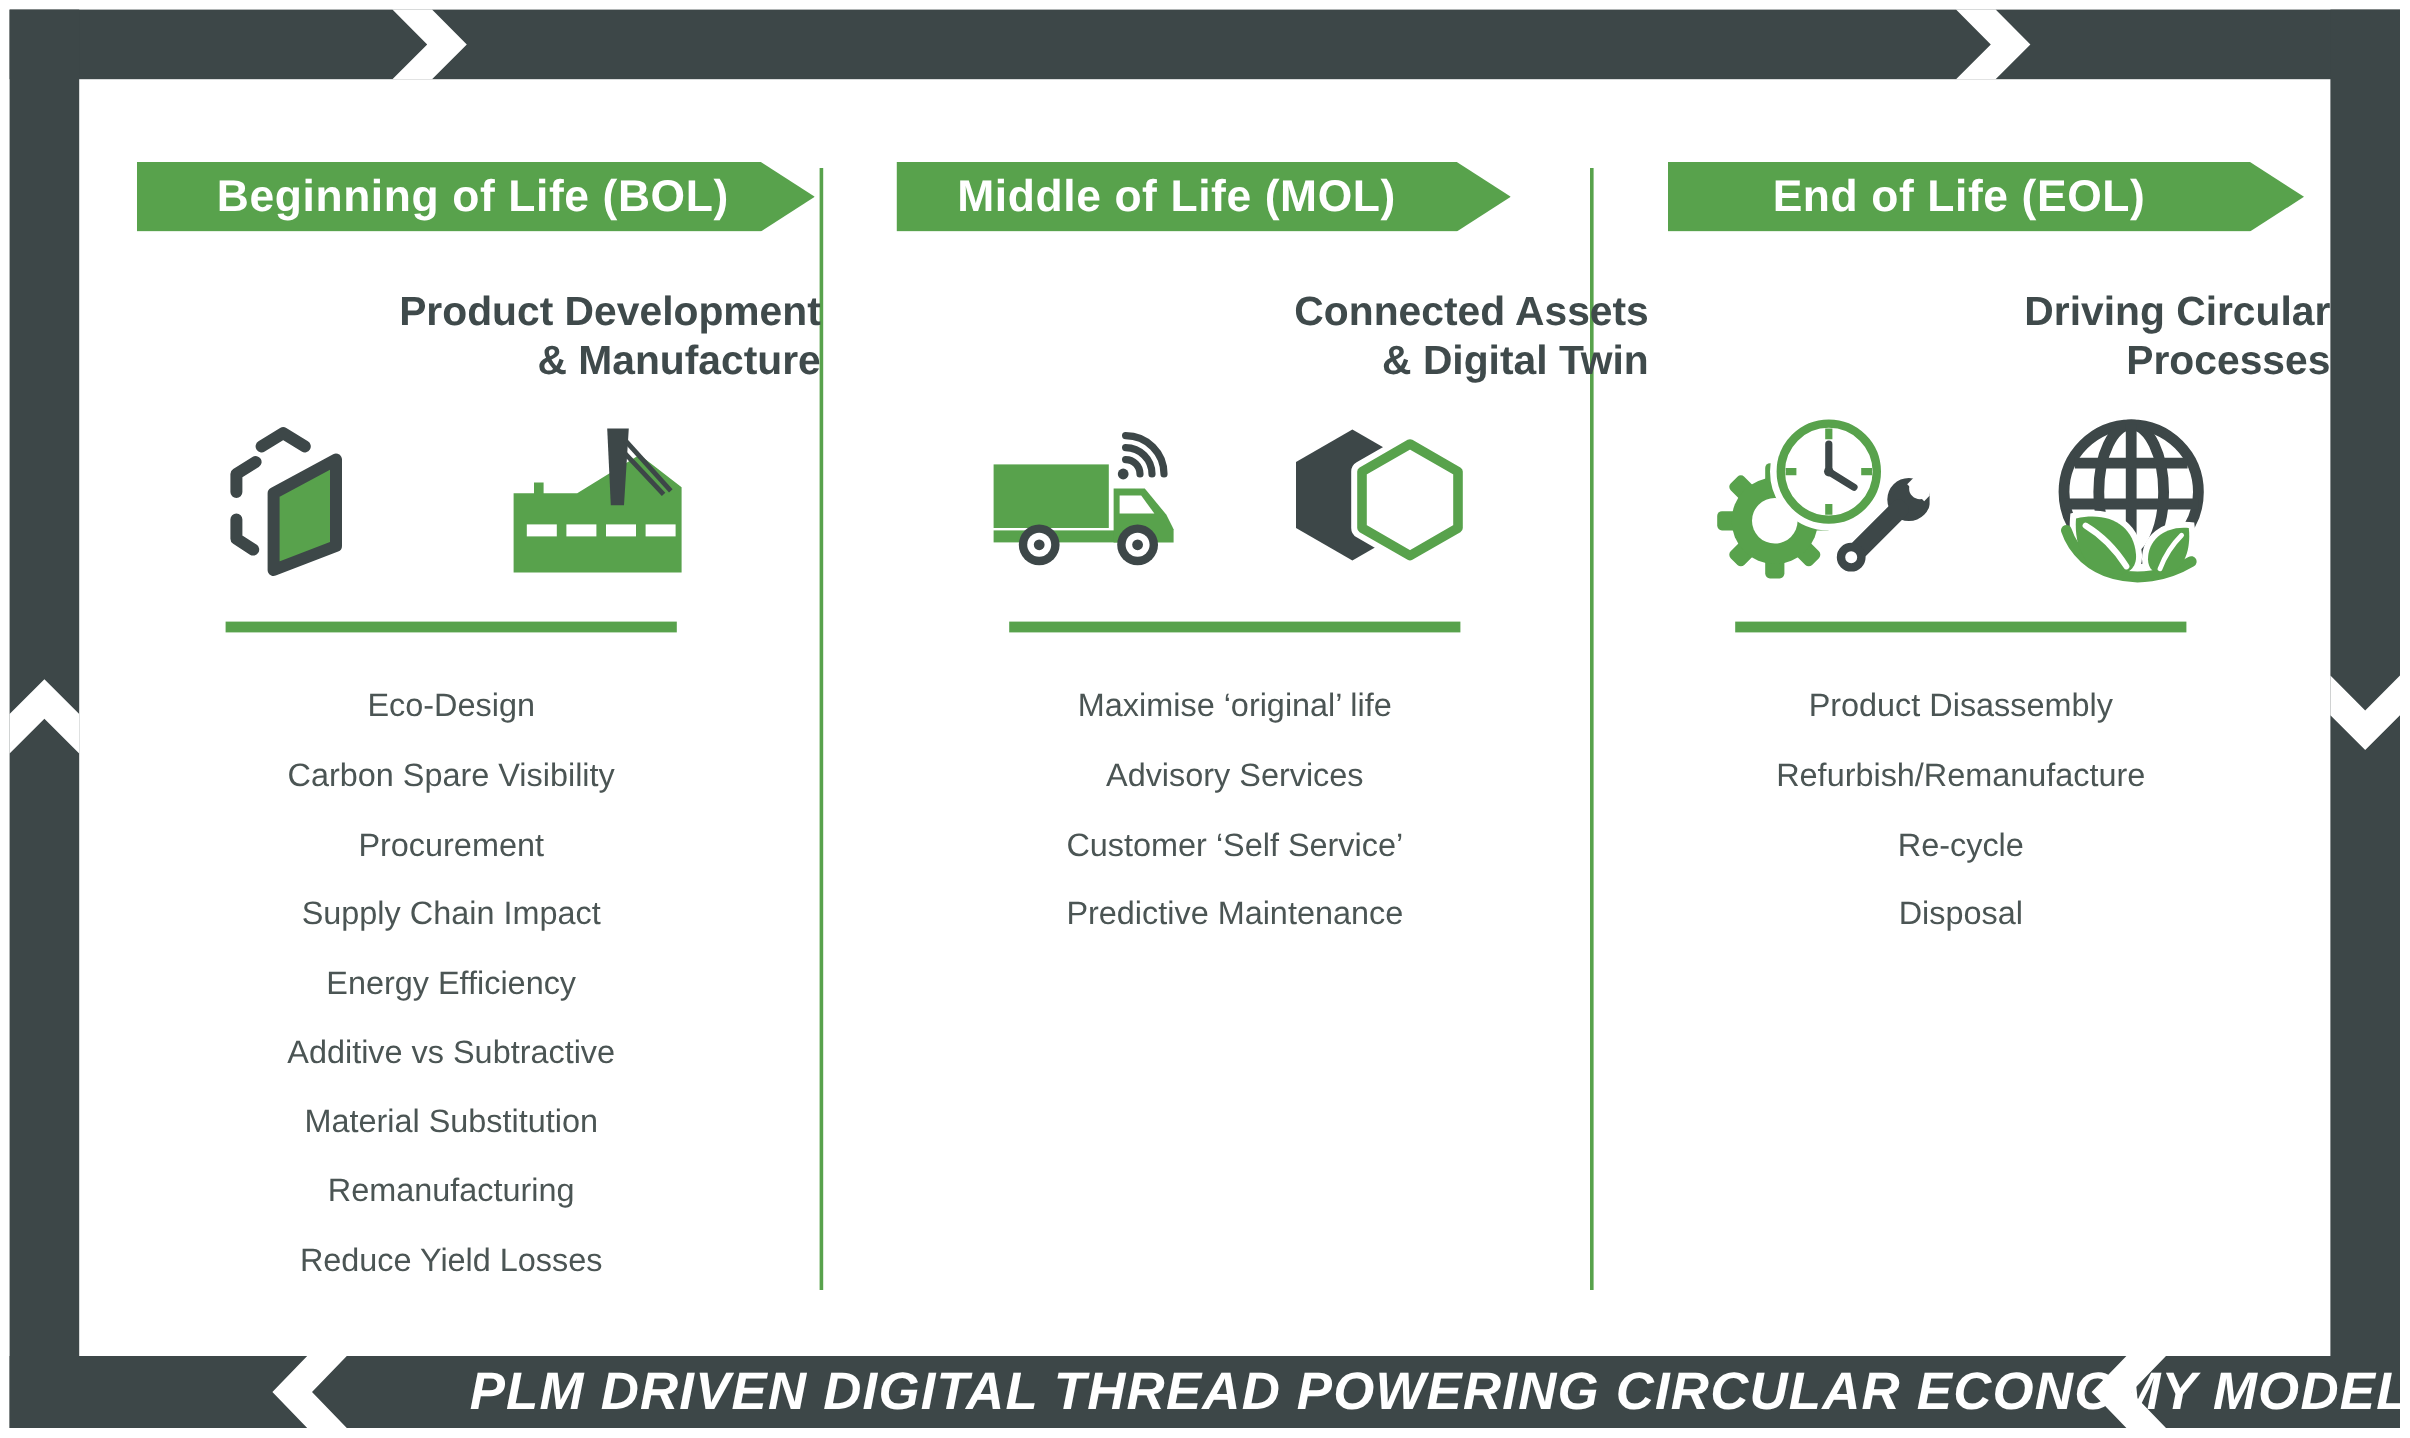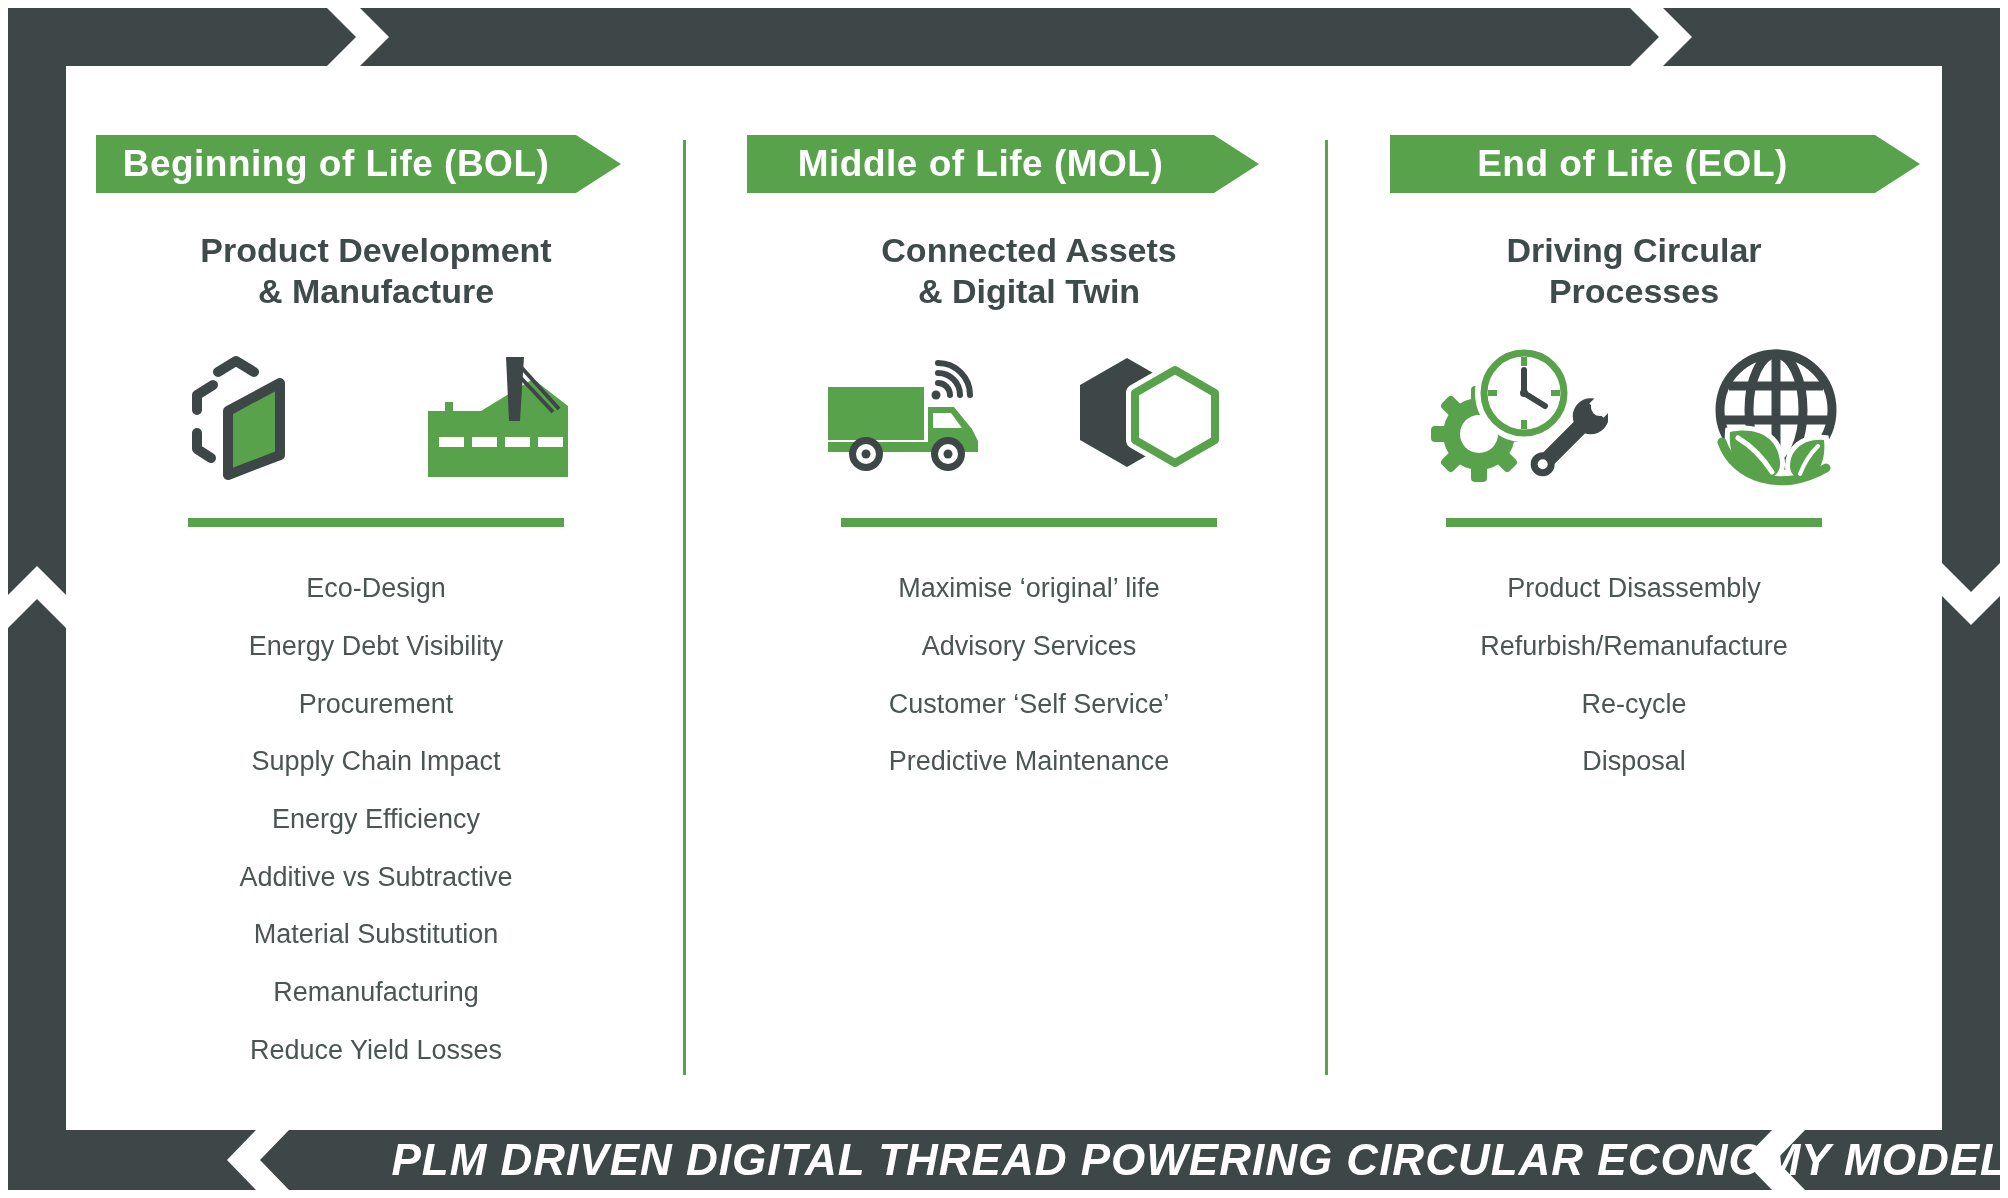--- a/index.html
+++ b/index.html
@@ -14,29 +14,29 @@
 
   .column{position:absolute;top:120px;height:1010px;z-index:3;}
   .col-bol{left:68px;width:616px;}
   .col-mol{left:684px;width:642px;padding-left:48px;}
   .col-eol{left:1326px;width:616px;}
 
   .banner{
     position:absolute;top:15px;height:58px;background:#58a24c;
     clip-path:polygon(0 0,calc(100% - 45px) 0,100% 50%,calc(100% - 45px) 100%,0 100%);
   }
-  .col-bol .banner{left:28px;width:525px;}
+  .col-bol .banner{left:46px;width:525px;padding-left:40px;}
   .col-mol .banner{left:63px;width:512px;}
   .col-eol .banner{left:64px;width:530px;}
   .banner-label{
     display:block;width:calc(100% - 45px);text-align:center;line-height:58px;
     color:#ffffff;font-size:37px;font-weight:bold;letter-spacing:.5px;white-space:nowrap;
   }
   .subtitle{
-    position:absolute;top:110px;left:0;width:100%;text-align:center;
+    position:absolute;top:120px;left:0;width:100%;text-align:right;
     color:#3f4a4b;font-size:34px;font-weight:bold;line-height:41px;
   }
   .icon-row{
     position:absolute;top:226px;left:0;width:100%;height:140px;
     display:flex;justify-content:center;align-items:center;
   }
   .col-bol .icon-row{gap:108px;}
   .col-mol .icon-row{gap:66px;}
   .col-eol .icon-row{gap:98px;}
   .icon{display:block;line-height:0;}
@@ -111,21 +111,21 @@
             <rect x="49" y="88" width="25" height="10"></rect>
             <rect x="82" y="88" width="25" height="10"></rect>
             <rect x="115" y="88" width="25" height="10"></rect>
           </g>
         </svg>
       </span>
     </div>
     <div class="green-rule"></div>
     <div class="item-list">
         <div class="list-item">Eco-Design</div>
-        <div class="list-item">Energy Debt Visibility</div>
+        <div class="list-item">Carbon Spare Visibility</div>
         <div class="list-item">Procurement</div>
         <div class="list-item">Supply Chain Impact</div>
         <div class="list-item">Energy Efficiency</div>
         <div class="list-item">Additive vs Subtractive</div>
         <div class="list-item">Material Substitution</div>
         <div class="list-item">Remanufacturing</div>
         <div class="list-item">Reduce Yield Losses</div>
       </div>
   </div>
 

